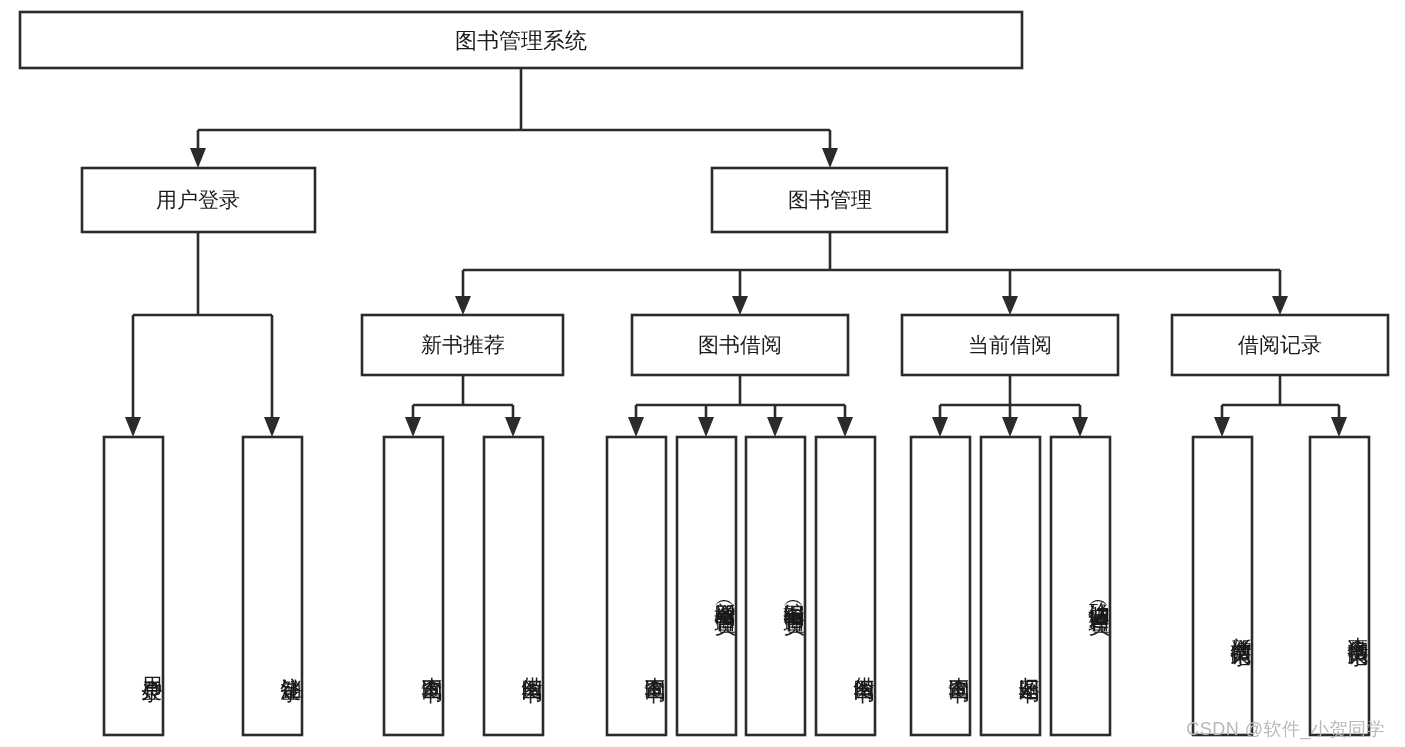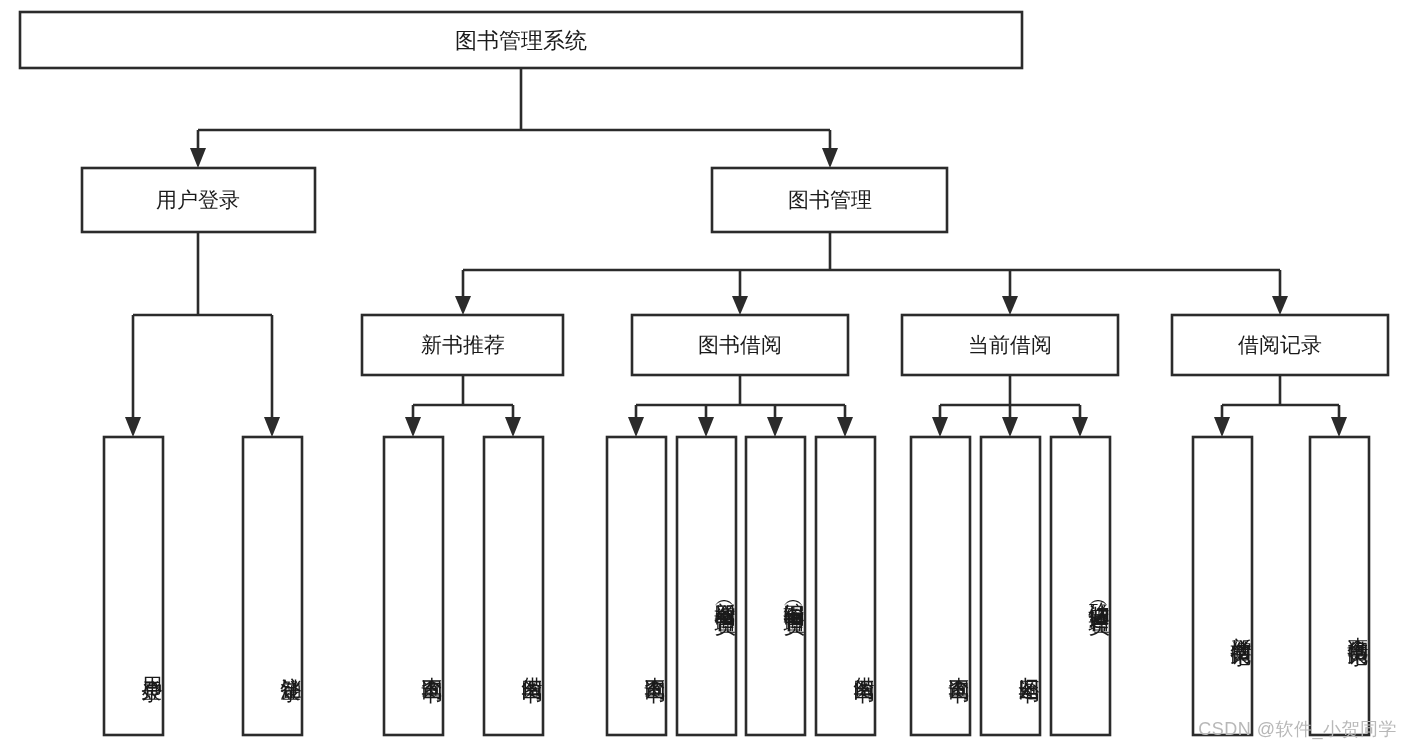--- a/index.html
+++ b/index.html
@@ -67,21 +67,21 @@
     color: #1a1a1a;
     letter-spacing: 2px;
     display: flex;
     align-items: flex-start;
     justify-content: center;
     white-space: nowrap;
     pointer-events: none;
   }
   .watermark {
     position: absolute;
-    right: 8px;
+    right: 20px;
     bottom: 6px;
     font-family: "Liberation Sans", "DejaVu Sans", sans-serif;
     font-size: 18px;
     color: #b8b8b8;
     white-space: nowrap;
     letter-spacing: 0.5px;
   }
 </style>
 </head>
 <body>

